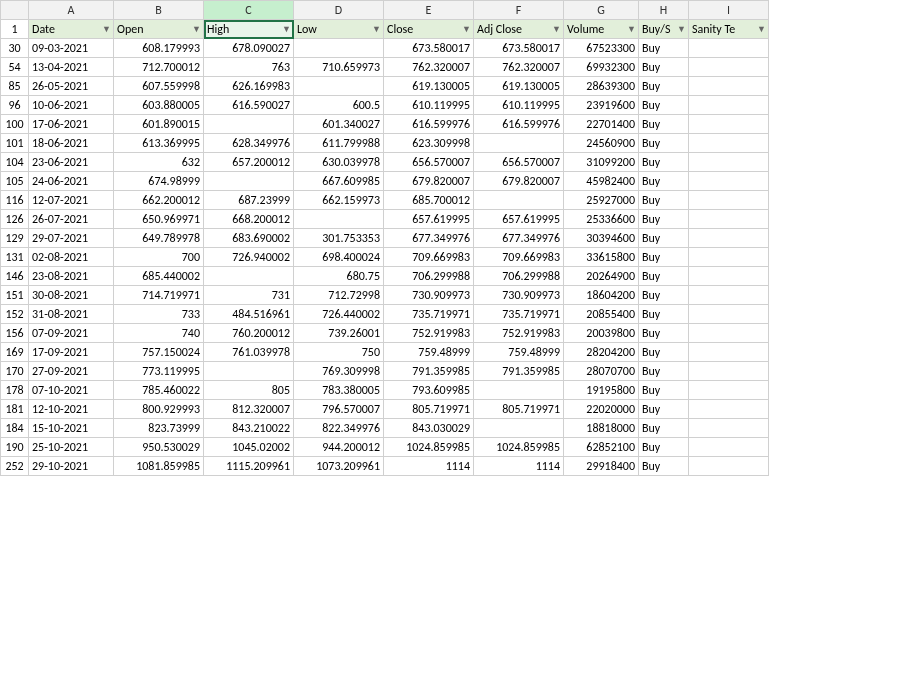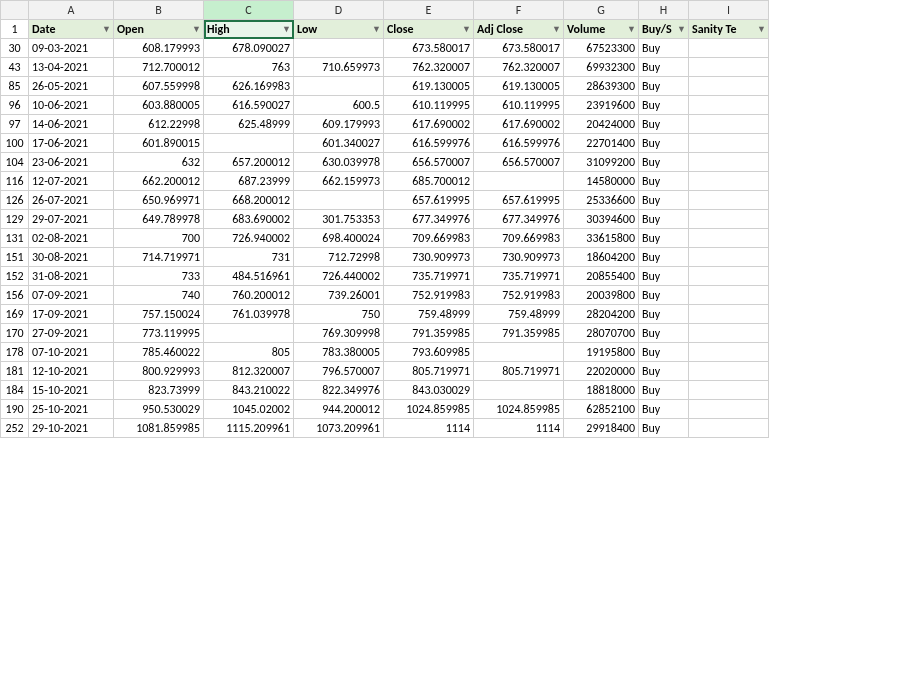--- a/index.html
+++ b/index.html
@@ -39,21 +39,21 @@
     
     .header-row th {
       background: #f2f2f2;
       font-weight: normal;
       text-align: center;
       color: #333;
     }
     
     .col-header {
       background: #e2efda !important;
-      font-weight: bold;
+      font-weight: normal;
       position: relative;
       padding-right: 16px !important;
     }
     .filter-arrow {
       position: absolute;
       right: 2px;
       top: 50%;
       transform: translateY(-50%);
       font-size: 9px;
       color: #666;
@@ -165,21 +165,21 @@
           <td class="num-cell">608.179993</td>
           <td class="num-cell">678.090027</td>
           <td class="num-cell"></td>
           <td class="num-cell">673.580017</td>
           <td class="num-cell">673.580017</td>
           <td class="num-cell">67523300</td>
           <td class="text-cell">Buy</td>
           <td class="text-cell"></td>
         </tr>
         <tr>
-          <td class="row-num-cell">43</td>
+          <td class="row-num-cell">54</td>
           <td class="text-cell">13-04-2021</td>
           <td class="num-cell">712.700012</td>
           <td class="num-cell">763</td>
           <td class="num-cell">710.659973</td>
           <td class="num-cell">762.320007</td>
           <td class="num-cell">762.320007</td>
           <td class="num-cell">69932300</td>
           <td class="text-cell">Buy</td>
           <td class="text-cell"></td>
         </tr>
@@ -201,64 +201,76 @@
           <td class="num-cell">603.880005</td>
           <td class="num-cell">616.590027</td>
           <td class="num-cell">600.5</td>
           <td class="num-cell">610.119995</td>
           <td class="num-cell">610.119995</td>
           <td class="num-cell">23919600</td>
           <td class="text-cell">Buy</td>
           <td class="text-cell"></td>
         </tr>
         <tr>
-          <td class="row-num-cell">97</td>
-          <td class="text-cell">14-06-2021</td>
-          <td class="num-cell">612.22998</td>
-          <td class="num-cell">625.48999</td>
-          <td class="num-cell">609.179993</td>
-          <td class="num-cell">617.690002</td>
-          <td class="num-cell">617.690002</td>
-          <td class="num-cell">20424000</td>
-          <td class="text-cell">Buy</td>
-          <td class="text-cell"></td>
-        </tr>
-        <tr>
           <td class="row-num-cell">100</td>
           <td class="text-cell">17-06-2021</td>
           <td class="num-cell">601.890015</td>
           <td class="num-cell"></td>
           <td class="num-cell">601.340027</td>
           <td class="num-cell">616.599976</td>
           <td class="num-cell">616.599976</td>
           <td class="num-cell">22701400</td>
+          <td class="text-cell">Buy</td>
+          <td class="text-cell"></td>
+        </tr>
+        <tr>
+          <td class="row-num-cell">101</td>
+          <td class="text-cell">18-06-2021</td>
+          <td class="num-cell">613.369995</td>
+          <td class="num-cell">628.349976</td>
+          <td class="num-cell">611.799988</td>
+          <td class="num-cell">623.309998</td>
+          <td class="num-cell"></td>
+          <td class="num-cell">24560900</td>
           <td class="text-cell">Buy</td>
           <td class="text-cell"></td>
         </tr>
         <tr>
           <td class="row-num-cell">104</td>
           <td class="text-cell">23-06-2021</td>
           <td class="num-cell">632</td>
           <td class="num-cell">657.200012</td>
           <td class="num-cell">630.039978</td>
           <td class="num-cell">656.570007</td>
           <td class="num-cell">656.570007</td>
           <td class="num-cell">31099200</td>
           <td class="text-cell">Buy</td>
           <td class="text-cell"></td>
         </tr>
         <tr>
+          <td class="row-num-cell">105</td>
+          <td class="text-cell">24-06-2021</td>
+          <td class="num-cell">674.98999</td>
+          <td class="num-cell"></td>
+          <td class="num-cell">667.609985</td>
+          <td class="num-cell">679.820007</td>
+          <td class="num-cell">679.820007</td>
+          <td class="num-cell">45982400</td>
+          <td class="text-cell">Buy</td>
+          <td class="text-cell"></td>
+        </tr>
+        <tr>
           <td class="row-num-cell">116</td>
           <td class="text-cell">12-07-2021</td>
           <td class="num-cell">662.200012</td>
           <td class="num-cell">687.23999</td>
           <td class="num-cell">662.159973</td>
           <td class="num-cell">685.700012</td>
           <td class="num-cell"></td>
-          <td class="num-cell">14580000</td>
+          <td class="num-cell">25927000</td>
           <td class="text-cell">Buy</td>
           <td class="text-cell"></td>
         </tr>
         <tr>
           <td class="row-num-cell">126</td>
           <td class="text-cell">26-07-2021</td>
           <td class="num-cell">650.969971</td>
           <td class="num-cell">668.200012</td>
           <td class="num-cell"></td>
           <td class="num-cell">657.619995</td>
@@ -285,20 +297,32 @@
           <td class="num-cell">700</td>
           <td class="num-cell">726.940002</td>
           <td class="num-cell">698.400024</td>
           <td class="num-cell">709.669983</td>
           <td class="num-cell">709.669983</td>
           <td class="num-cell">33615800</td>
           <td class="text-cell">Buy</td>
           <td class="text-cell"></td>
         </tr>
         <tr>
+          <td class="row-num-cell">146</td>
+          <td class="text-cell">23-08-2021</td>
+          <td class="num-cell">685.440002</td>
+          <td class="num-cell"></td>
+          <td class="num-cell">680.75</td>
+          <td class="num-cell">706.299988</td>
+          <td class="num-cell">706.299988</td>
+          <td class="num-cell">20264900</td>
+          <td class="text-cell">Buy</td>
+          <td class="text-cell"></td>
+        </tr>
+        <tr>
           <td class="row-num-cell">151</td>
           <td class="text-cell">30-08-2021</td>
           <td class="num-cell">714.719971</td>
           <td class="num-cell">731</td>
           <td class="num-cell">712.72998</td>
           <td class="num-cell">730.909973</td>
           <td class="num-cell">730.909973</td>
           <td class="num-cell">18604200</td>
           <td class="text-cell">Buy</td>
           <td class="text-cell"></td>

